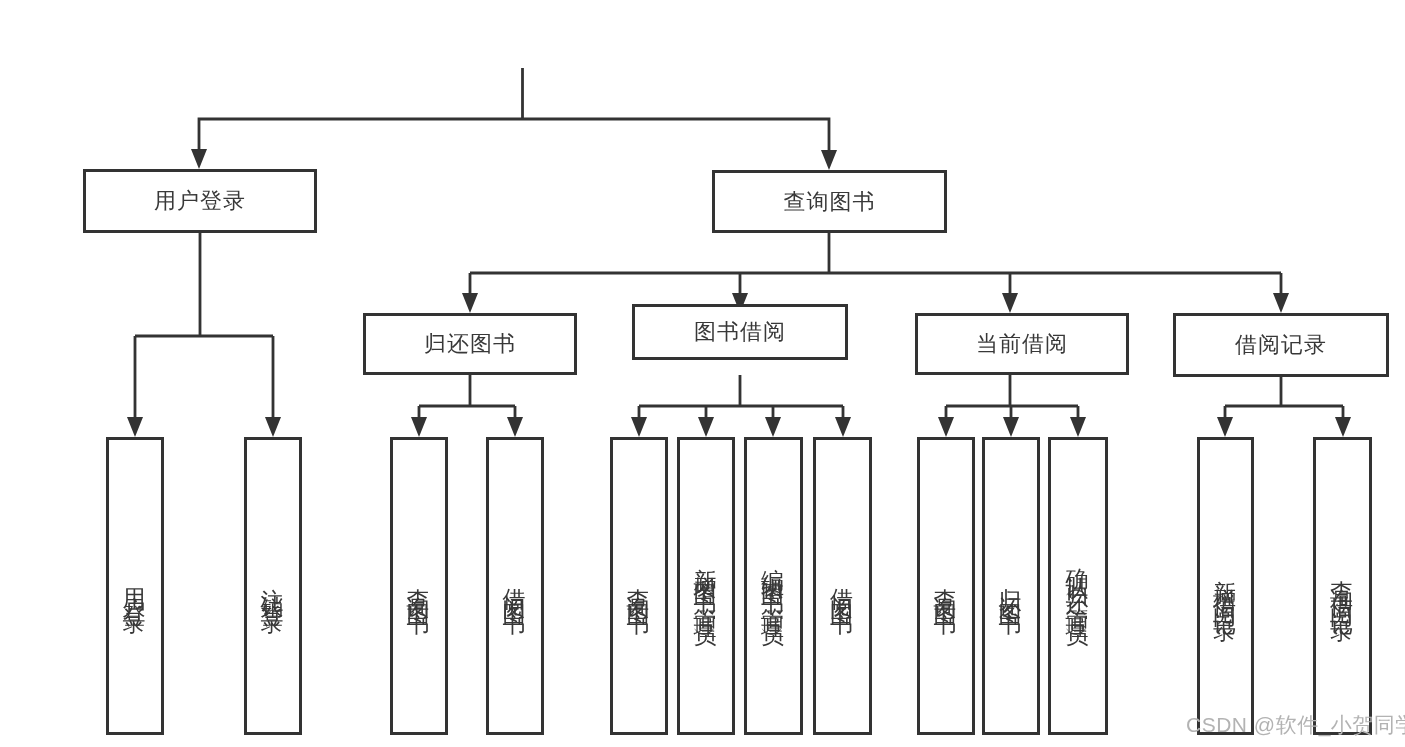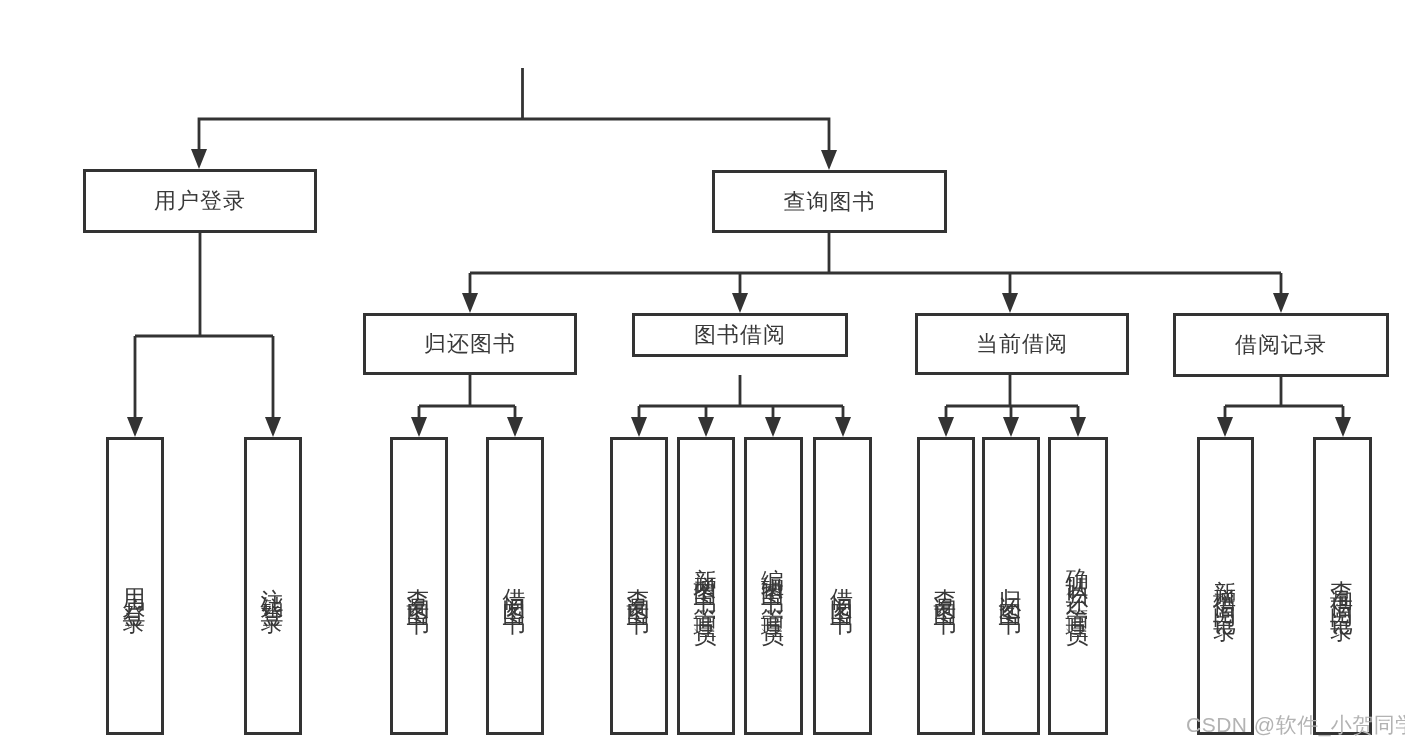--- a/index.html
+++ b/index.html
@@ -87,21 +87,21 @@
       <polygon points="1217,417 1233,417 1225,437"></polygon>
       <polygon points="1335,417 1351,417 1343,437"></polygon>
     </g>
   </svg>
 
 
   <div class="node" style="left:83px;top:169px;width:234px;height:64px;">用户登录</div>
   <div class="node" style="left:712px;top:170px;width:235px;height:63px;">查询图书</div>
 
   <div class="node" style="left:363px;top:313px;width:214px;height:62px;">归还图书</div>
-  <div class="node" style="left:632px;top:313px;width:216px;height:44px;">图书借阅</div>
+  <div class="node" style="left:632px;top:304px;width:216px;height:56px;">图书借阅</div>
   <div class="node" style="left:903px;top:313px;width:214px;height:62px;margin-left:12px;">当前借阅</div>
   <div class="node" style="left:1173px;top:313px;width:216px;height:64px;">借阅记录</div>
 
   <div class="node node-v" style="left:106px;top:437px;width:58px;height:298px;">
     <span>用户登录</span>
   </div>
   <div class="node node-v" style="left:244px;top:437px;width:58px;height:298px;">
     <span>注销登录</span>
   </div>
   <div class="node node-v" style="left:390px;top:437px;width:58px;height:298px;">

